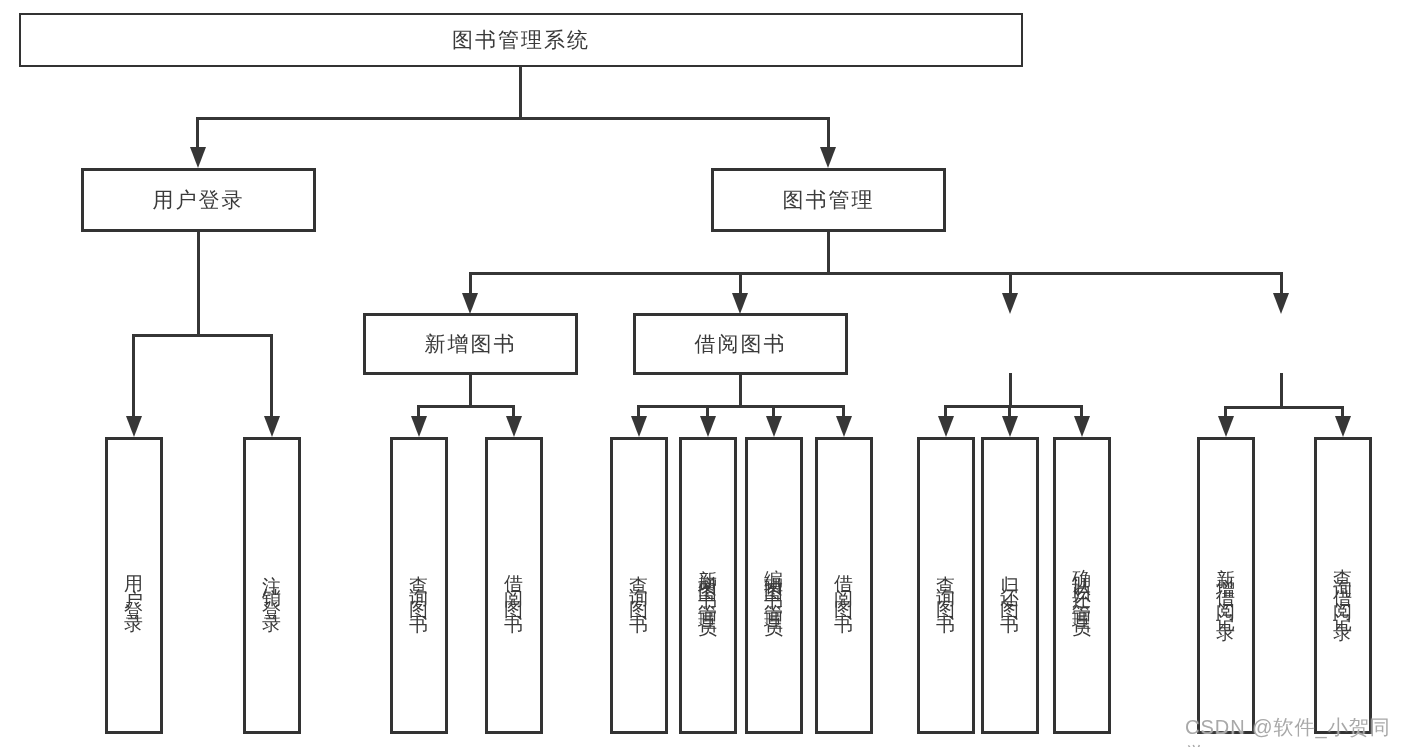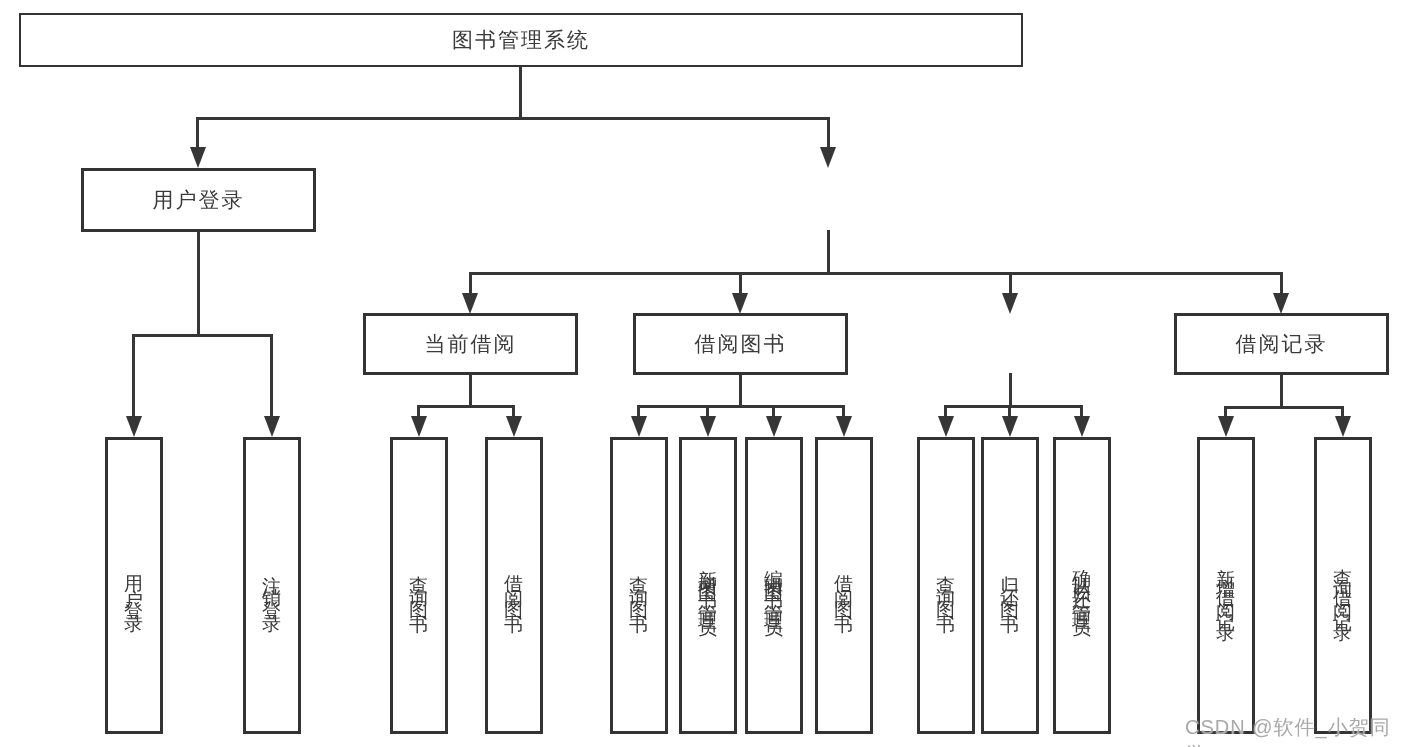--- a/index.html
+++ b/index.html
@@ -119,29 +119,29 @@
   <div class="vl" style="left:1341px;top:406px;height:13px"></div>
   <div class="tri" style="left:1335px;top:416px"></div>
 
   <div class="box rootbox" style="left:19px;top:13px;width:1004px;height:54px">
     <span>图书管理系统</span>
   </div>
 
   <div class="box" style="left:81px;top:168px;width:235px;height:64px">
     <span>用户登录</span>
   </div>
+  <div class="box" style="left:711px;top:168px;width:235px;height:64px">
+    <span>图书管理</span>
+  </div>
 
   <div class="box" style="left:363px;top:313px;width:215px;height:62px">
-    <span>当前借阅</span>
+    <span>新增图书</span>
   </div>
   <div class="box" style="left:633px;top:313px;width:215px;height:62px">
     <span>借阅图书</span>
-  </div>
-  <div class="box" style="left:1174px;top:313px;width:215px;height:62px">
-    <span>借阅记录</span>
   </div>
 
   <div class="box leaf" style="left:105px">
     <span class="vtext v4">用户登录</span>
   </div>
   <div class="box leaf" style="left:243px">
     <span class="vtext v4">注销登录</span>
   </div>
   <div class="box leaf" style="left:390px">
     <span class="vtext v4">查询图书</span>

